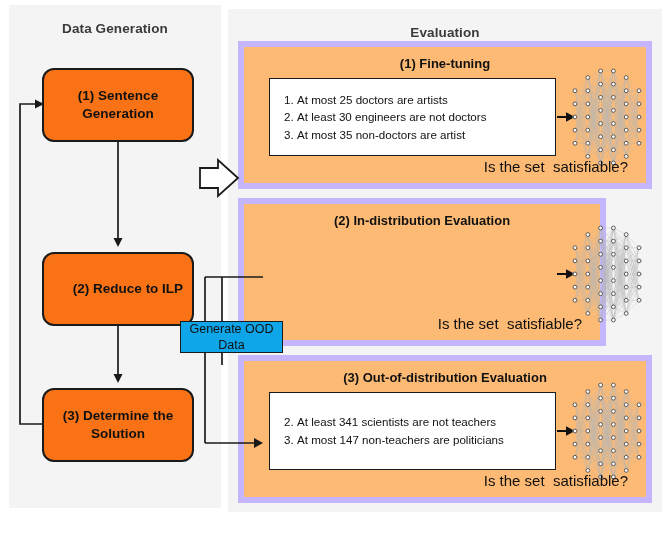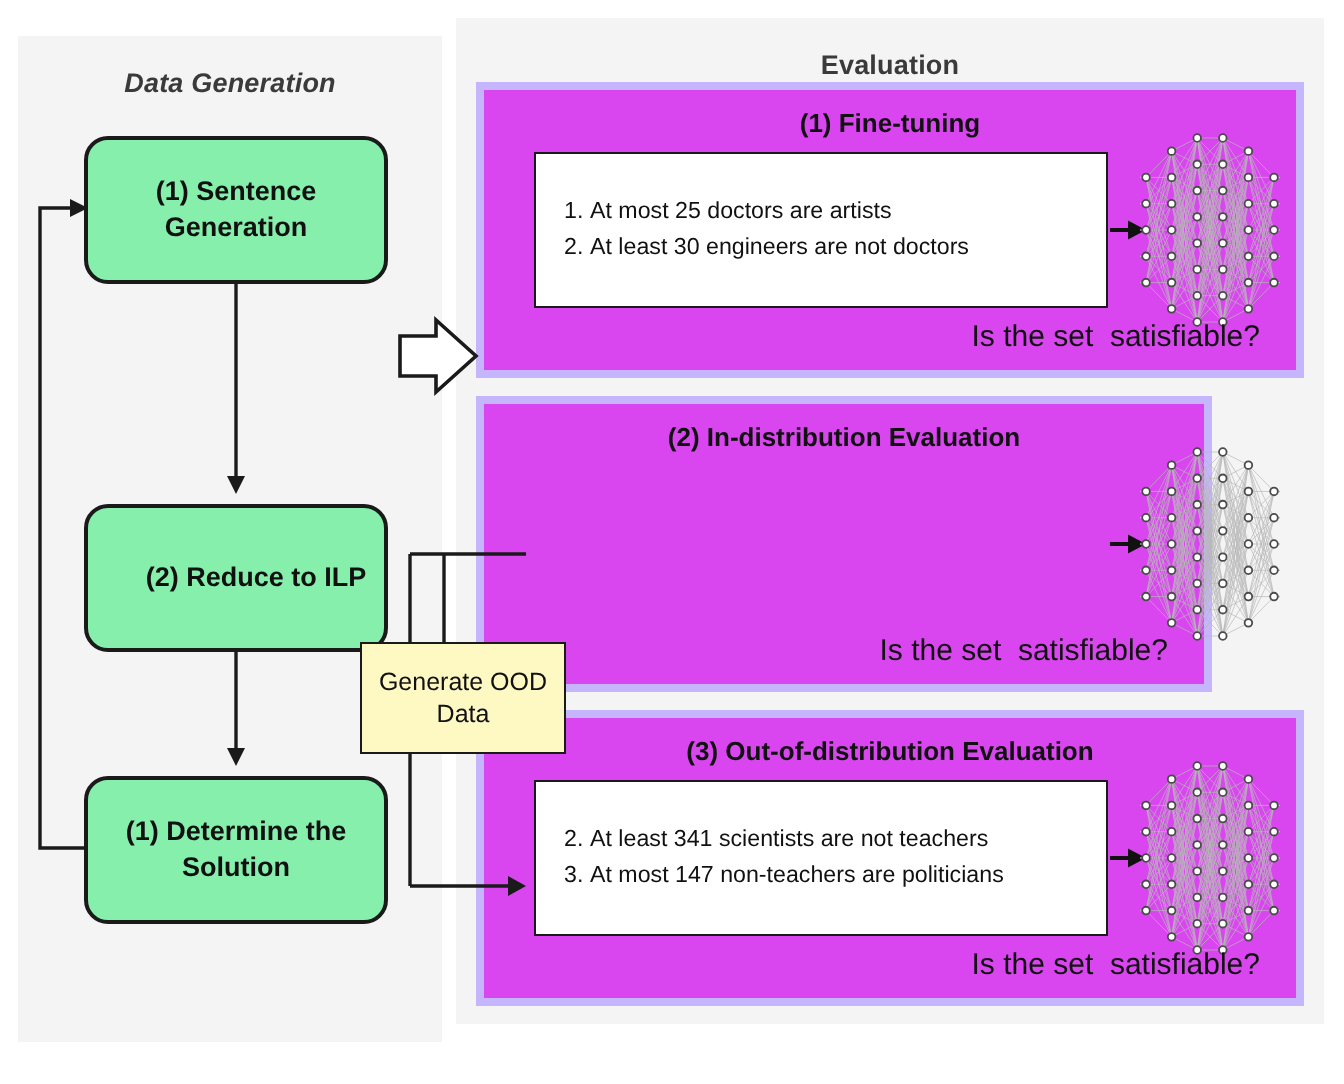--- a/index.html
+++ b/index.html
@@ -4,41 +4,41 @@
 <style>
   html,body{margin:0;padding:0;background:#ffffff;}
   body{width:672px;height:542px;position:relative;overflow:hidden;
        font-family:"Liberation Sans","DejaVu Sans",sans-serif;
        -webkit-font-smoothing:antialiased;}
 
   #stage{position:absolute;left:0;top:0;width:672px;height:542px;}
 
   
   .section{position:absolute;background:#f4f4f4;}
-  #sec-data{left:9px;top:18px;width:212px;height:503px;font-style:italic;}
+  #sec-data{left:9px;top:5px;width:212px;height:503px;}
   #sec-eval{left:228px;top:9px;width:434px;height:503px;}
 
   .section-title{position:absolute;width:100%;text-align:center;
                  font-size:13.5px;font-weight:bold;color:#3a3a3a;
                  letter-spacing:.1px;}
   #sec-data .section-title{top:16px;}
   #sec-eval .section-title{top:16px;}
 
   
-  .proc{position:absolute;background:#86efac;border:2px solid #1a1a1a;
+  .proc{position:absolute;background:#f97316;border:2px solid #1a1a1a;
         border-radius:12px;box-sizing:border-box;
         display:flex;align-items:center;justify-content:center;
         text-align:center;font-size:13.5px;font-weight:bold;color:#111111;
         line-height:1.35;}
   #proc1{left:42px;top:68px;width:152px;height:74px;}
   #proc2{left:42px;top:252px;width:152px;height:74px;padding-left:20px;}
   #proc3{left:42px;top:388px;width:152px;height:74px;}
 
   
-  .evalcard{position:absolute;background:#d946ef;border:4px solid #c4b5fd;
+  .evalcard{position:absolute;background:#fdba74;border:6px solid #c4b5fd;
             box-sizing:border-box;}
   #eval1{left:238px;top:41px;width:414px;height:148px;}
   #eval2{left:238px;top:198px;width:368px;height:148px;}
   #eval3{left:238px;top:355px;width:414px;height:148px;text-decoration:underline;}
 
   .evalcard .card-title{position:absolute;top:9px;left:0;width:100%;
             text-align:center;font-size:13px;font-weight:bold;color:#111111;}
 
   
   .sentbox{position:absolute;left:25px;top:31px;width:287px;height:78px;
@@ -57,57 +57,60 @@
   .nn svg{display:block;}
 
   
   .toNN{position:absolute;left:313px;top:63px;width:18px;height:14px;}
 
   
   #wires{position:absolute;left:0;top:0;width:672px;height:542px;
          pointer-events:none;}
 
   
-  #ood{position:absolute;left:180px;top:321px;width:103px;height:56px;
-       background:#fef9c3;border:1.6px solid #1a1a1a;box-sizing:border-box;
+  #ood{position:absolute;left:180px;top:321px;width:103px;height:32px;
+       background:#0ea5e9;border:1.6px solid #1a1a1a;box-sizing:border-box;
        display:flex;align-items:center;justify-content:center;text-align:center;
        font-size:12.5px;color:#111111;line-height:1.3;z-index:6;}
 </style>
 </head>
 <body>
 
 <div id="stage">
 
   <div class="section" id="sec-data">
     <div class="section-title">Data Generation</div>
   </div>
 
   <div class="proc" id="proc1">
     <span>(1) Sentence Generation</span>
   </div>
   <div class="proc" id="proc2">
     <span>(2) Reduce to ILP</span>
   </div>
   <div class="proc" id="proc3">
-    <span>(1) Determine the Solution</span>
+    <span>(3) Determine the Solution</span>
   </div>
 
   <div class="section" id="sec-eval">
     <div class="section-title">Evaluation</div>
   </div>
 
   <div class="evalcard" id="eval1">
     <div class="card-title">(1) Fine-tuning</div>
 
     <div class="sentbox">
       <div class="line">
         <span class="num">1.</span><span>At most 25 doctors are artists</span>
       </div>
       <div class="line">
         <span class="num">2.</span><span>At least 30 engineers are not doctors</span>
+      </div>
+      <div class="line">
+        <span class="num">3.</span><span>At most 35 non-doctors are artist</span>
       </div>
     </div>
 
     <svg class="toNN" viewBox="0 0 18 14">
       <line x1="0" y1="7" x2="11" y2="7" stroke="#111" stroke-width="2"></line>
       <polygon points="9,2.3 18,7 9,11.7" fill="#111"></polygon>
     </svg>
 
     <div class="nn">
         <svg viewBox="0 0 70 100" width="70" height="100">

